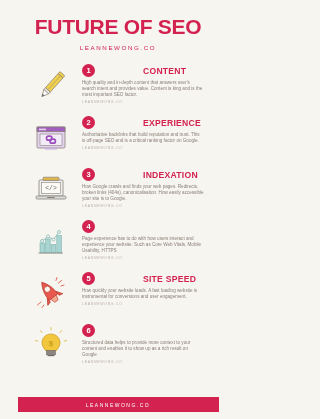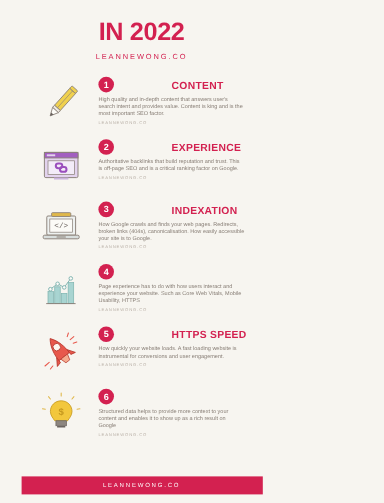--- a/index.html
+++ b/index.html
@@ -102,21 +102,21 @@
     font-size: 5px;
     letter-spacing: 1.5px;
   }
 </style>
 </head>
 <body>
 
 <div class="page">
 
   <div class="header">
-    <div class="title-line">IN 2022</div>
+    <div class="title-line">FUTURE OF SEO</div>
     <div class="title-brand">LEANNEWONG.CO</div>
   </div>
 
   <div class="items">
 
     <div class="item">
       <div class="icon-cell">
         <svg width="40" height="40" viewBox="0 0 40 40">
           <g transform="rotate(42 20 20)">
             <rect x="17" y="6" width="6.5" height="19" fill="#f0d14e" stroke="#8a8078" stroke-width="0.7"></rect>
@@ -226,21 +226,21 @@
             <line x1="30" y1="12" x2="33" y2="11"></line>
             <line x1="25" y1="6.5" x2="26" y2="3.5"></line>
             <line x1="10" y1="28" x2="6.5" y2="31"></line>
             <line x1="13" y1="31" x2="11" y2="33.5"></line>
           </g>
         </svg>
       </div>
       <div class="body-cell">
         <div class="head-row">
           <span class="badge">5</span>
-          <span class="item-title">HTTPS SPEED</span>
+          <span class="item-title">SITE SPEED</span>
         </div>
         <div class="desc">How quickly your website loads. A fast loading website is instrumental for conversions and user engagement.</div>
         <div class="attrib">LEANNEWONG.CO</div>
       </div>
     </div>
 
     <div class="item">
       <div class="icon-cell">
         <svg width="40" height="40" viewBox="0 0 40 40">
           <path d="M20 8 C25.2 8 29 12 29 16.8 C29 20.4 26.6 22.6 25.4 24.6 L14.6 24.6 C13.4 22.6 11 20.4 11 16.8 C11 12 14.8 8 20 8 Z" fill="#f2c73d" stroke="#c79a1f" stroke-width="0.7"></path>

